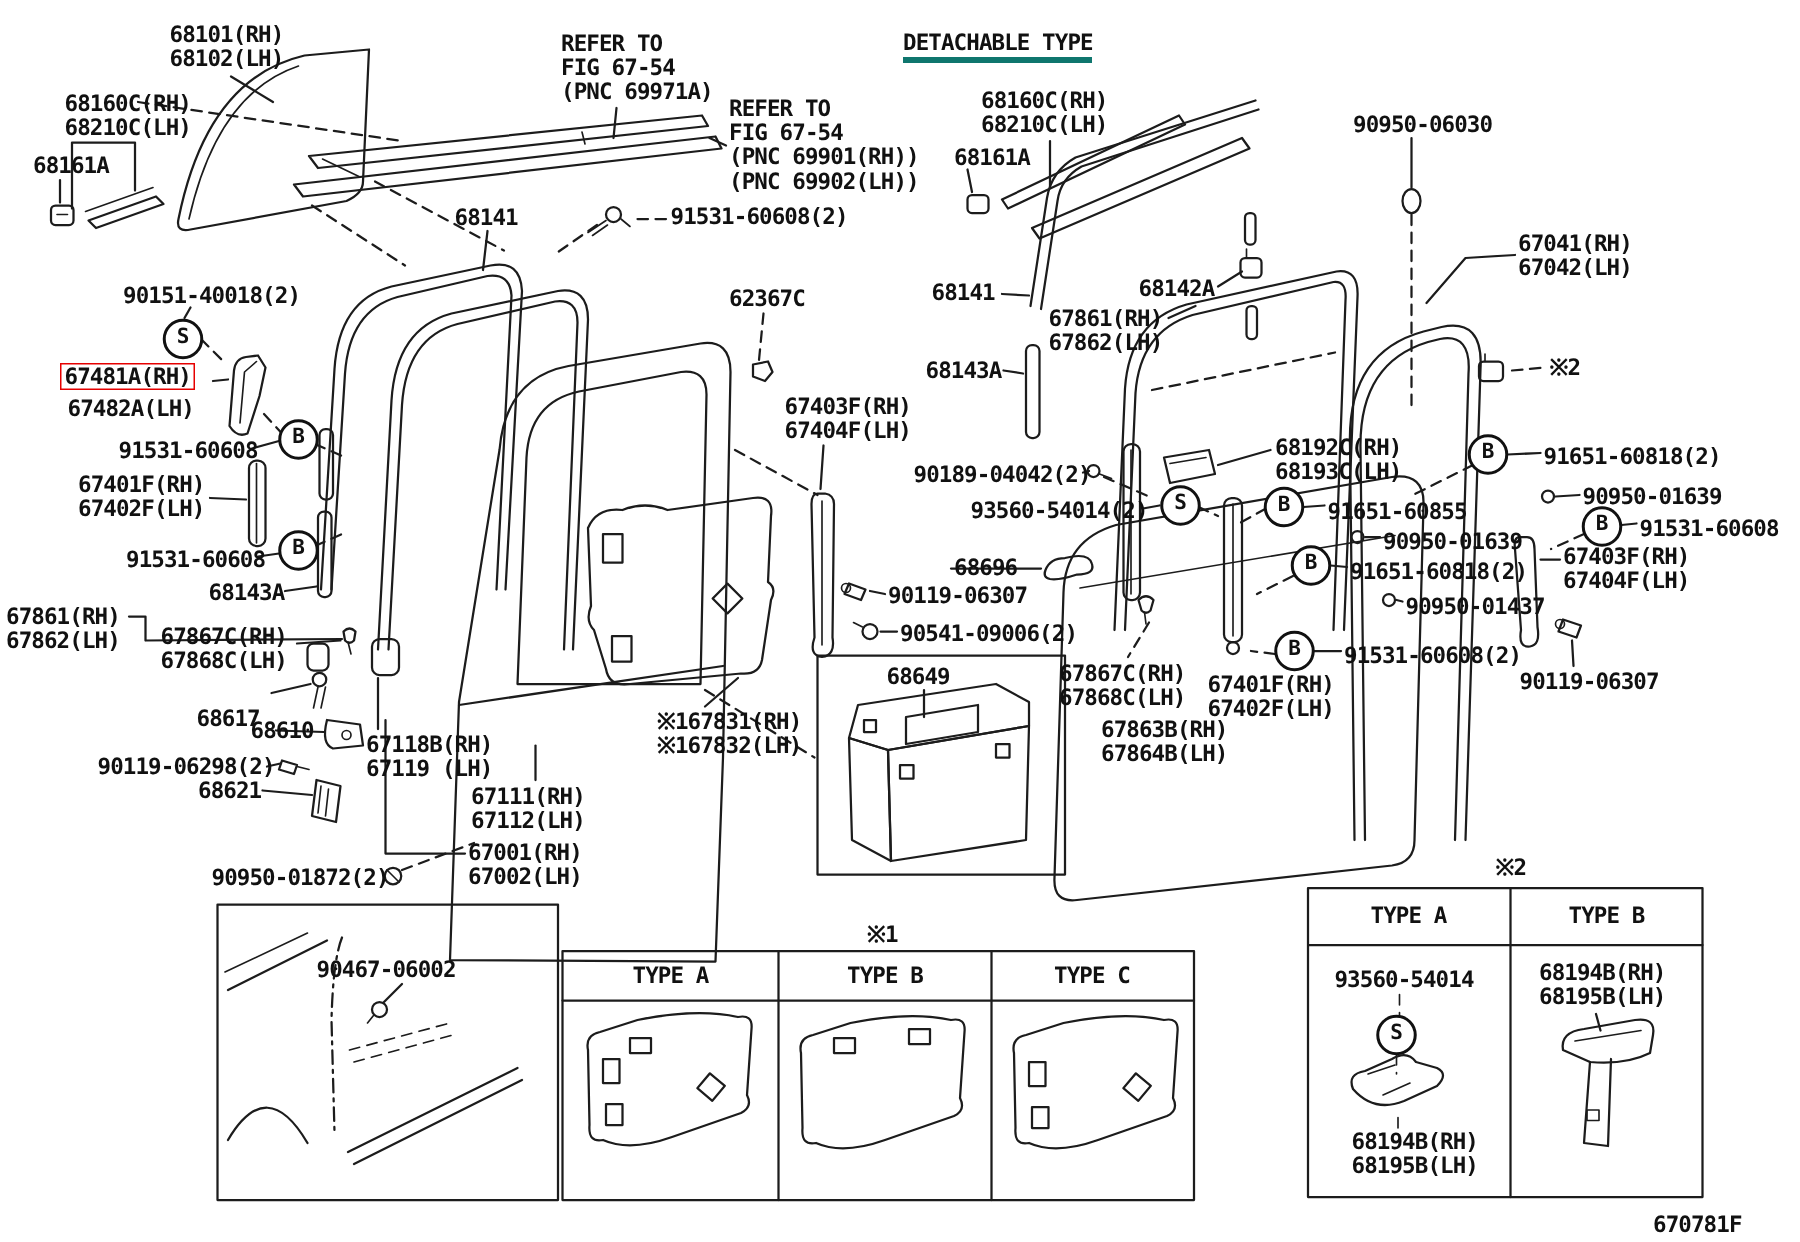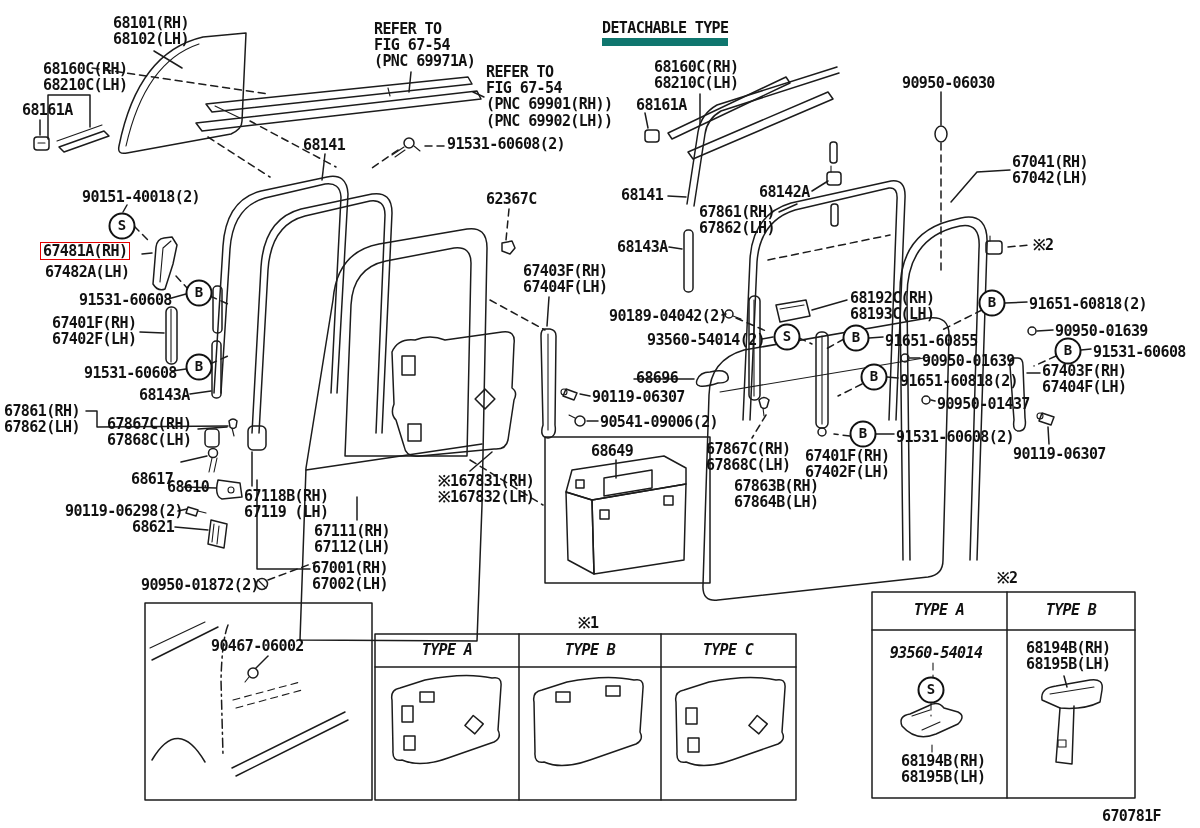--- a/index.html
+++ b/index.html
@@ -6,22 +6,22 @@
   #stage{position:relative;width:1200px;height:828px;background:#fff;overflow:hidden;
          font-family:"DejaVu Sans Mono",monospace;color:#111;}
   svg{position:absolute;left:0;top:0;}
   .ln{fill:none;stroke:#1c1c1c;stroke-width:1.5;stroke-linejoin:round;stroke-linecap:round;}
   .thin{stroke-width:1.1;}
   .dash{stroke-dasharray:7 5;}
   .dashdot{stroke-dasharray:9 4 2 4;}
   .lbl{position:absolute;font-weight:bold;font-size:15px;line-height:1.08;
        letter-spacing:-0.6px;white-space:pre;color:#111;}
   .lbl.hl{border:1px solid #f97316;padding:0 2px;margin:-3px 0 0 -5px;}
-  .lbl.ul{border-bottom:8px solid #0f766e;padding-bottom:2px;}
-  .lbl.center{transform:translateX(-50%);font-style:italic;}
+  .lbl.ul{border-bottom:4px solid #0f766e;padding-bottom:2px;}
+  .lbl.center{transform:translateX(-50%);}
   .marker{position:absolute;width:23px;height:23px;border:2px solid #111;border-radius:50%;
           background:#fff;font-weight:bold;font-size:14px;line-height:20px;text-align:center;
           transform:translate(-50%,-50%);}
 </style>
 </head>
 <body>
 
 <div id="stage">
 
   <svg width="1200" height="828" viewBox="0 0 1200 828" aria-hidden="true">

